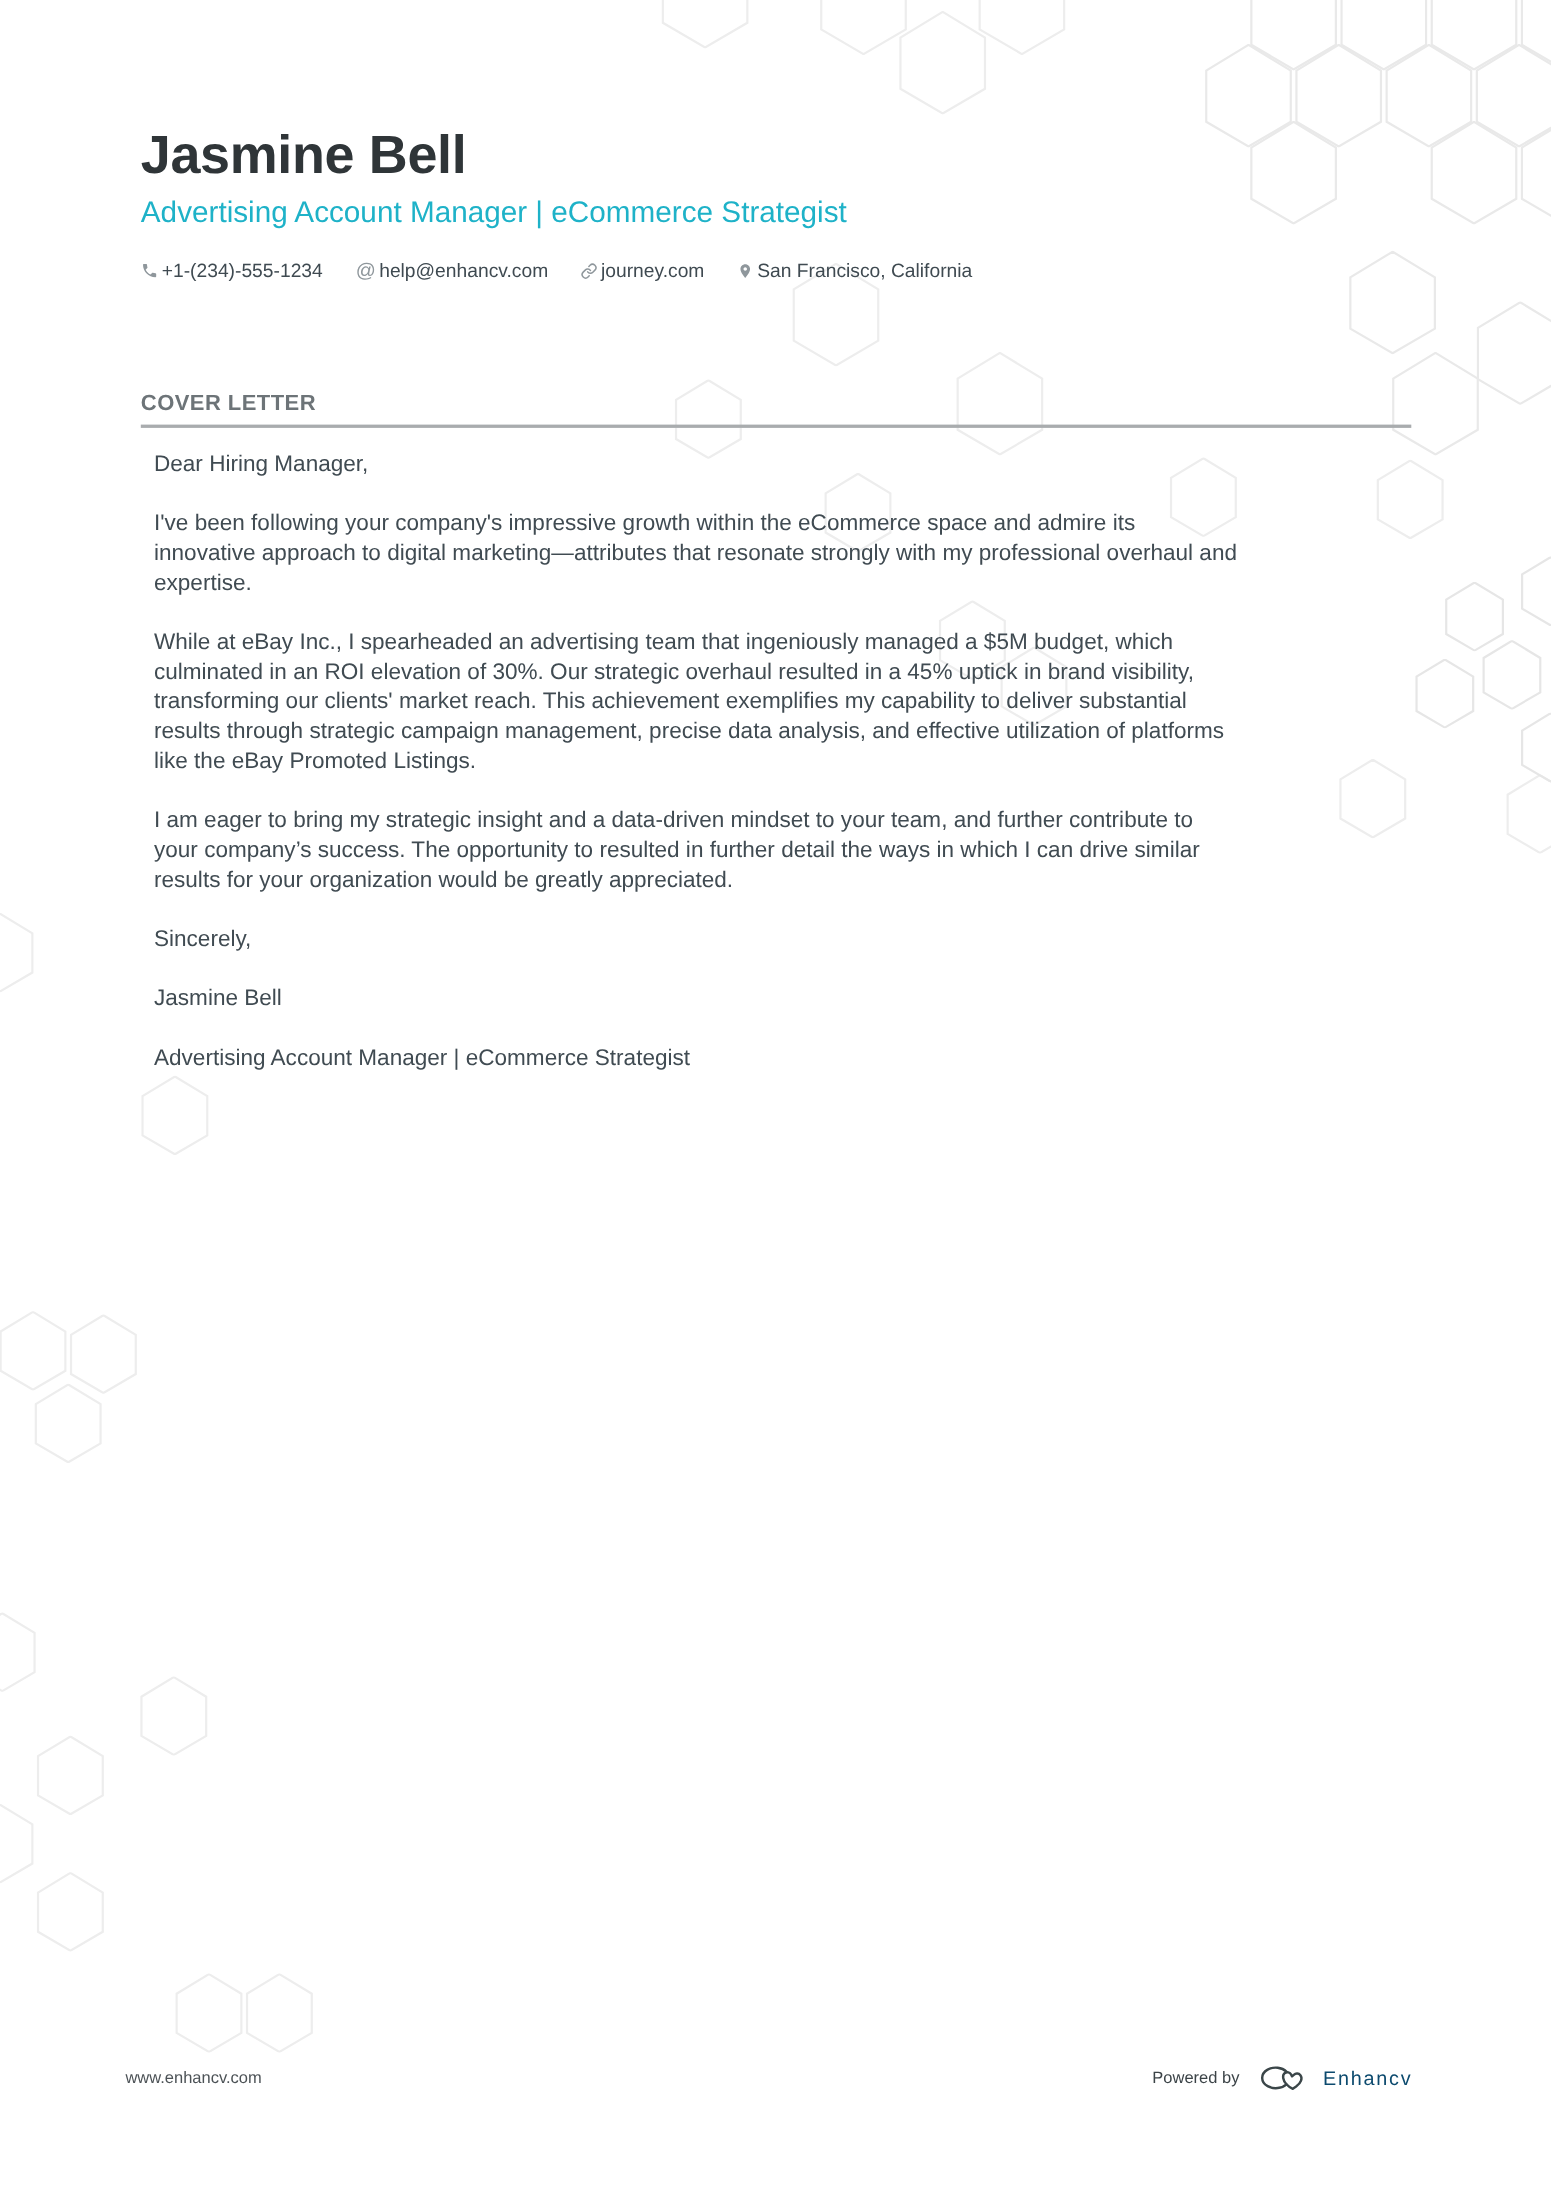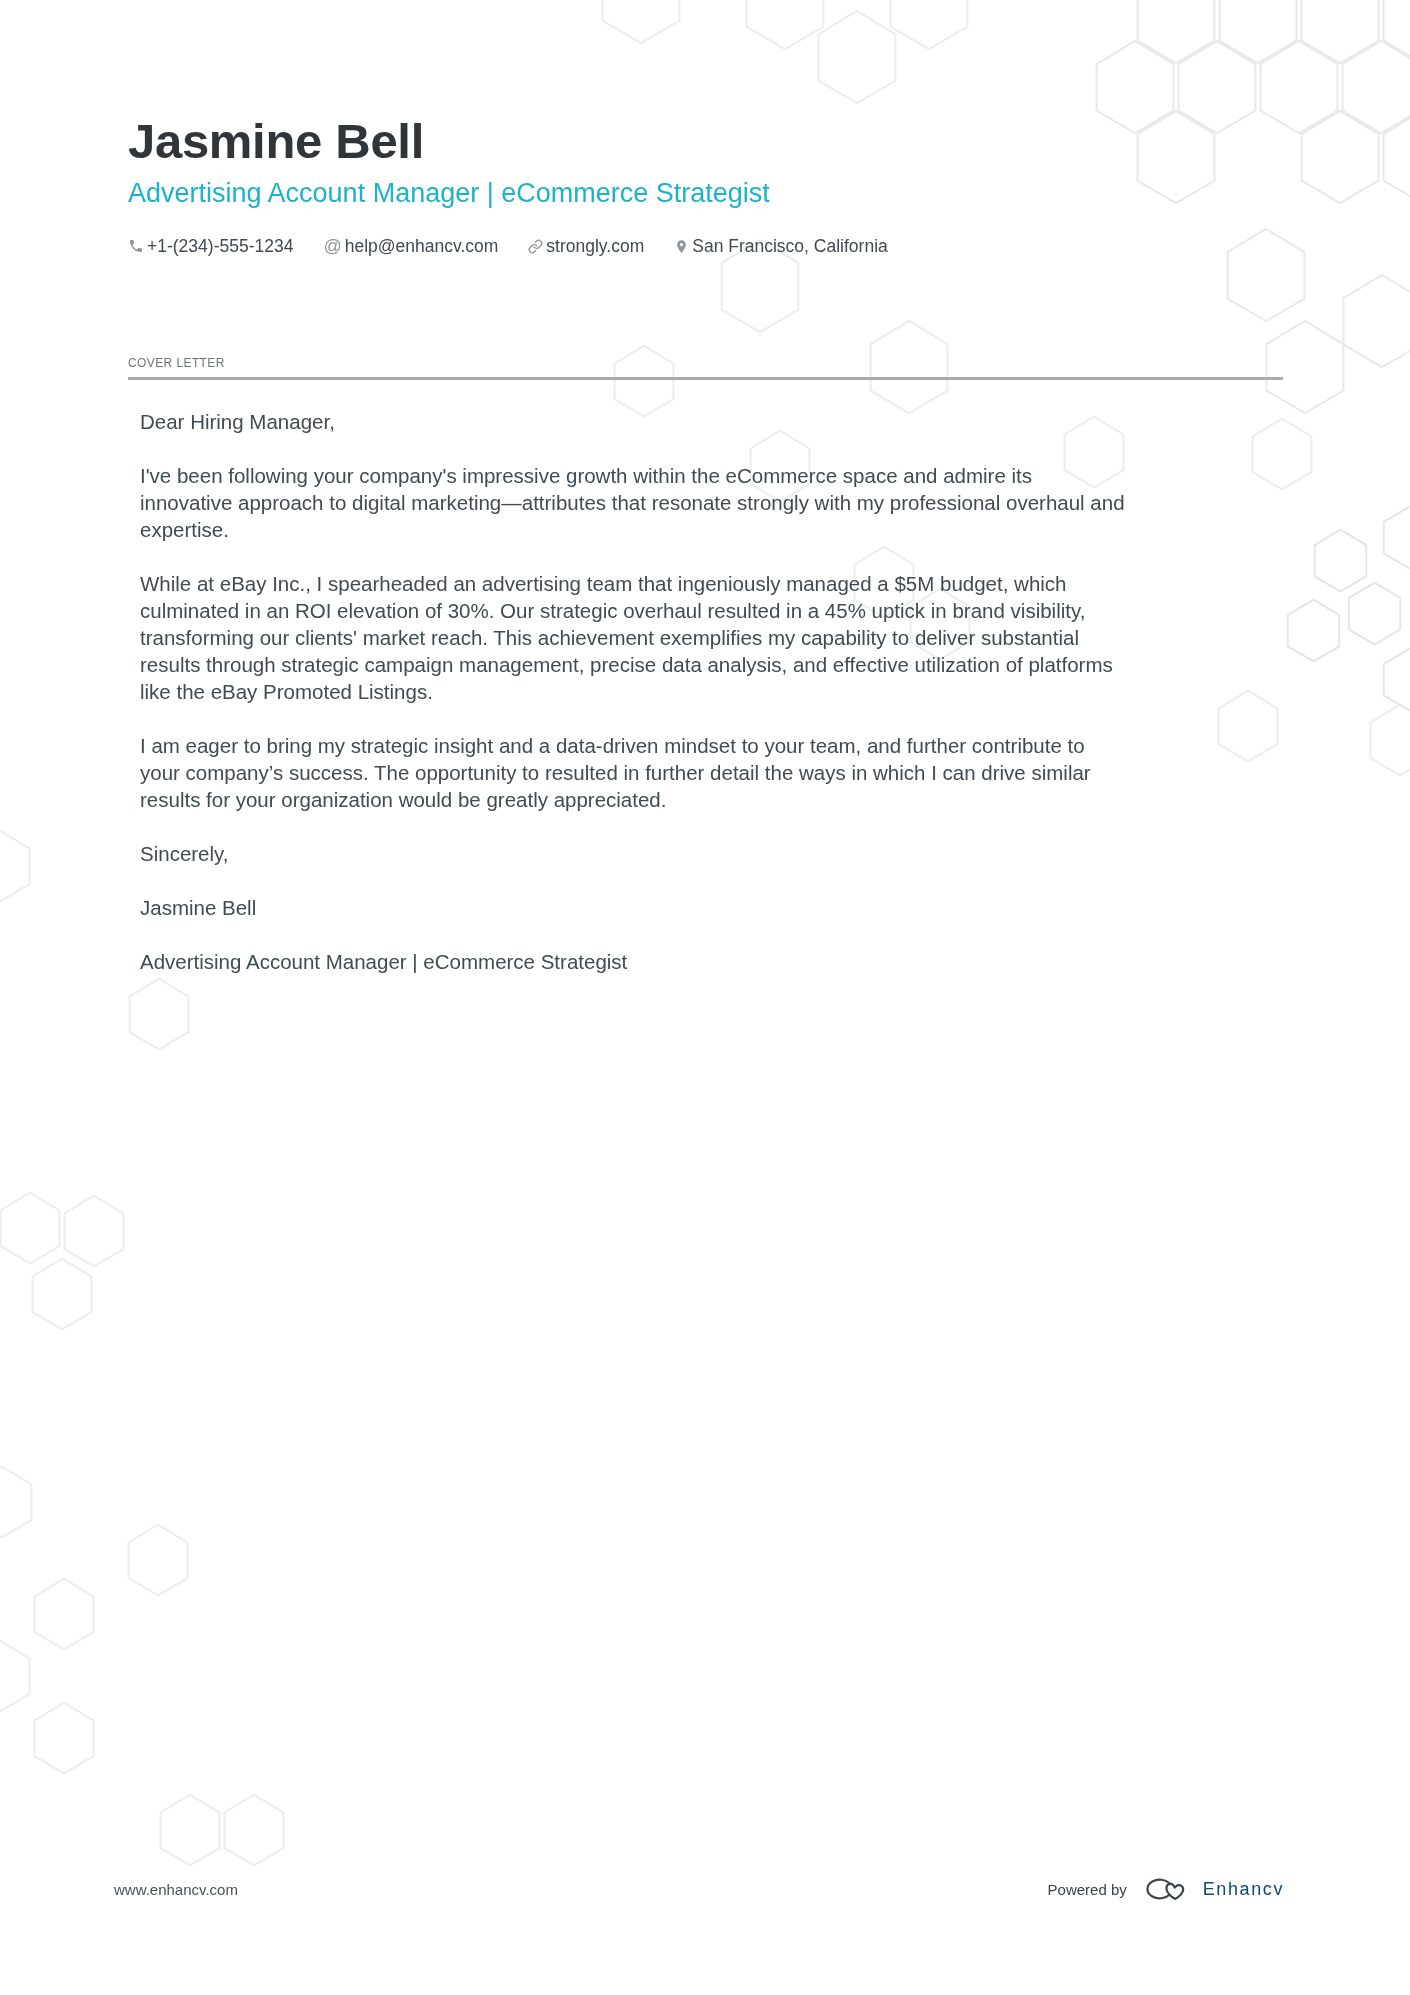--- a/index.html
+++ b/index.html
@@ -13,21 +13,21 @@
 
   .header{position:absolute;left:128px;top:114px;right:90px;z-index:2;}
   .name{margin:0;font-size:49px;line-height:1.12;font-weight:700;color:#2f3538;letter-spacing:-0.3px;}
   .job-title{margin-top:9px;font-size:27px;line-height:1.15;font-weight:500;color:#1eb2c8;}
   .contact-row{margin-top:27px;display:flex;align-items:center;gap:30px;font-size:17.5px;color:#3f4a51;}
   .contact-item{display:flex;align-items:center;gap:3px;}
   .icon{display:inline-flex;color:#8f979c;flex:none;}
   .at-glyph{font-size:18px;line-height:1;color:#8f979c;}
 
   .section-head{position:absolute;left:128px;top:356px;width:1155px;z-index:2;}
-  .section-label{font-size:12px;letter-spacing:0.4px;color:#6d7478;}
+  .section-label{font-size:20px;letter-spacing:0.4px;color:#6d7478;font-weight:bold;}
   .section-rule{margin-top:7px;height:3px;background:#a9acae;}
 
   .letter{position:absolute;left:128px;top:408px;width:1162px;z-index:2;
           font-size:20.5px;line-height:27px;color:#404b52;}
   .letter p{margin:0 0 27px 12px;white-space:pre-line;}
 
   .footer{position:absolute;left:114px;right:126px;top:1876px;z-index:2;
           display:flex;justify-content:space-between;align-items:center;}
   .website{font-size:15px;color:#4c5256;text-decoration:none;}
   .powered{display:flex;align-items:center;gap:15px;}
@@ -191,21 +191,21 @@
       <span class="icon at-glyph">@</span>
       <span>help@enhancv.com</span>
     </span>
     <span class="contact-item">
       <span class="icon">
         <svg width="15" height="15" viewBox="0 0 24 24" fill="none" stroke="currentColor" stroke-width="2.2" stroke-linecap="round" stroke-linejoin="round">
             <path d="M10 13a5 5 0 0 0 7.54.54l3-3a5 5 0 0 0-7.07-7.07l-1.72 1.71"></path>
             <path d="M14 11a5 5 0 0 0-7.54-.54l-3 3a5 5 0 0 0 7.07 7.07l1.71-1.71"></path>
           </svg>
       </span>
-      <span>strongly.com</span>
+      <span>journey.com</span>
     </span>
     <span class="contact-item">
       <span class="icon">
         <svg width="15" height="17" viewBox="0 0 24 24" fill="currentColor">
             <path d="M12 2C8.13 2 5 5.13 5 9c0 5.25 7 13 7 13s7-7.75 7-13c0-3.87-3.13-7-7-7zm0 9.5c-1.38 0-2.5-1.12-2.5-2.5s1.12-2.5 2.5-2.5 2.5 1.12 2.5 2.5-1.12 2.5-2.5 2.5z"></path>
           </svg>
       </span>
       <span>San Francisco, California</span>
     </span>
   </div>

